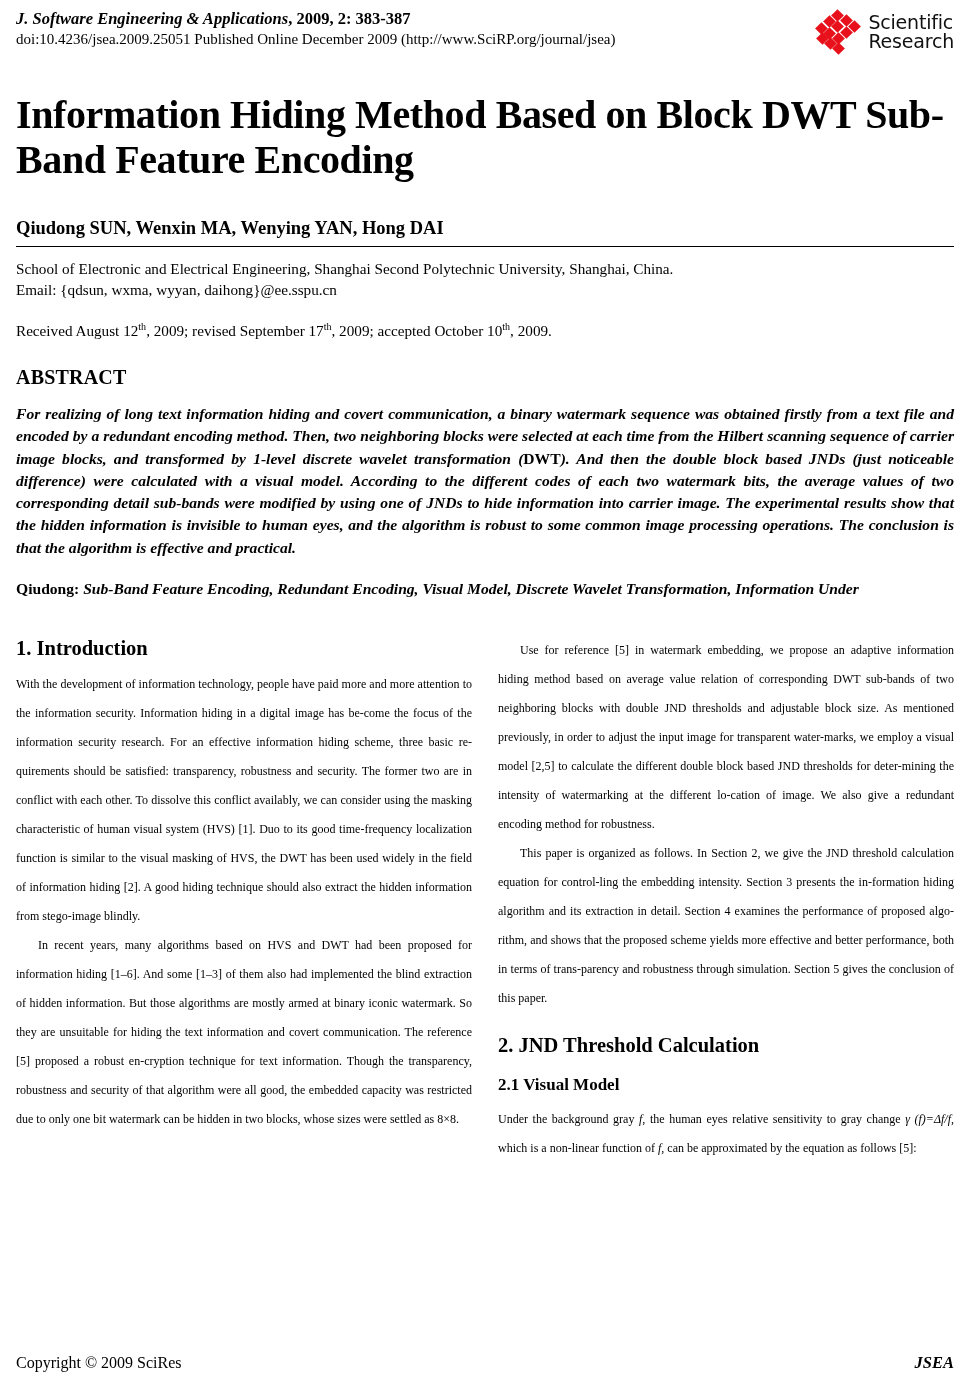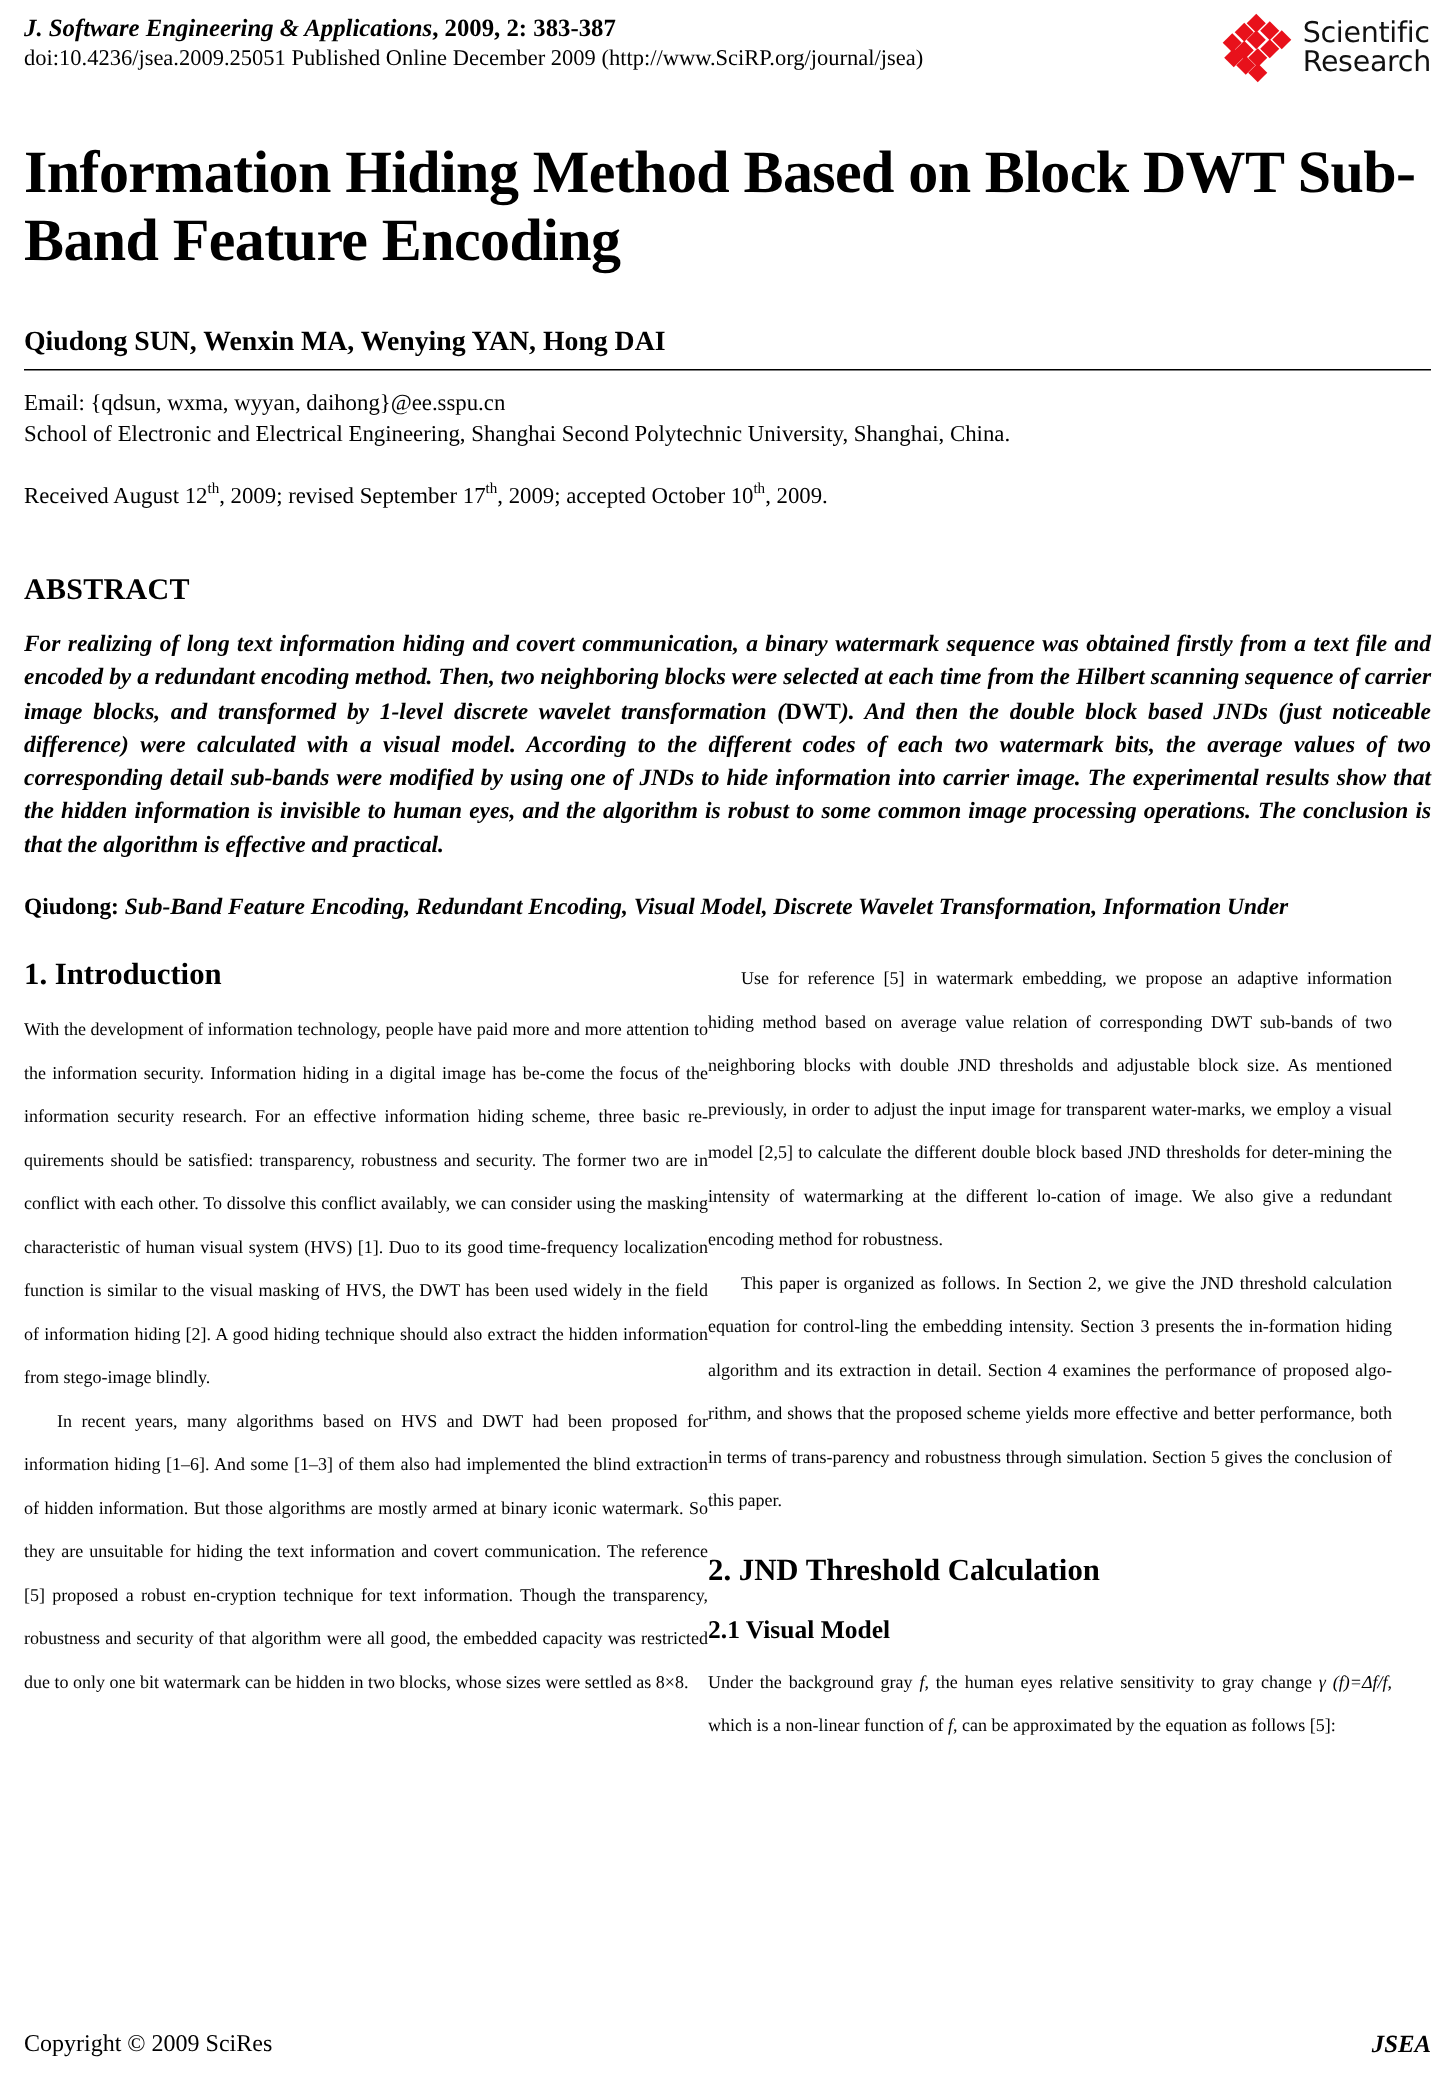--- a/index.html
+++ b/index.html
@@ -122,21 +122,21 @@
     line-height: 21px;
   }
   sup {
     font-size: 0.66em;
     vertical-align: super;
     line-height: 0;
   }
 
   
   .abstract-head {
-    margin-top: 40px;
+    margin-top: 24px;
     font-size: 20px;
     line-height: 24px;
     font-weight: bold;
     letter-spacing: 0.2px;
   }
   .abstract-body {
     margin-top: 14px;
     font-size: 15.6px;
     line-height: 22.3px;
     font-style: italic;
@@ -155,22 +155,23 @@
     font-weight: bold;
     text-align: justify;
     width: 938px;
   }
   .keywords .kw-label {
     font-style: normal;
   }
 
   
   .columns {
-    margin-top: 22px;
-    display: flex;
+    margin-top: 36px;
+    display: flex;
+    gap: 26px;
     width: 938px;
   }
   .col {
     width: 456px;
   }
   h2.sec {
     font-size: 20.5px;
     line-height: 25px;
     font-weight: bold;
     margin: 0 0 9px 0;
@@ -249,22 +250,22 @@
       </div>
     </div>
   </div>
 
   <h1 class="title">Information Hiding Method Based on Block DWT Sub-Band Feature Encoding</h1>
 
   <div class="authors">Qiudong SUN, Wenxin MA, Wenying YAN, Hong DAI</div>
   <hr class="rule">
 
   <div class="affil">
+    <div>School of Electronic and Electrical Engineering, Shanghai Second Polytechnic University, Shanghai, China.</div>
     <div>Email: {qdsun, wxma, wyyan, daihong}@ee.sspu.cn</div>
-    <div>School of Electronic and Electrical Engineering, Shanghai Second Polytechnic University, Shanghai, China.</div>
   </div>
 
   <div class="history"><span>Received August 12</span><sup>th</sup><span>, 2009; revised September 17</span><sup>th</sup><span>, 2009; accepted October 10</span><sup>th</sup><span>, 2009.</span></div>
 
   <div class="abstract-head">ABSTRACT</div>
   <div class="abstract-body"><span>For realizing of long text information hiding and covert communication, a binary watermark sequence was obtained firstly from a text file and encoded by a redundant encoding method. Then, two neighboring blocks were selected at each time from the Hilbert scanning sequence of carrier image blocks, and transformed by 1-level discrete wavelet transformation (</span><span class="up">DWT</span><span>). And then the double block based JNDs (</span><span>just noticeable difference</span><span>) were calculated with a visual model. According to the different codes of each two watermark bits, the average values of two corresponding detail sub-bands were modified by using one of JNDs to hide information into carrier image. The experimental results show that the hidden information is invisible to human eyes, and the algorithm is robust to some common image processing operations. The conclusion is that the algorithm is effective and practical.</span></div>
 
   <div class="keywords"><span class="kw-label">Qiudong</span><span class="kw-label">: </span><span>Sub-Band Feature Encoding, Redundant Encoding, Visual Model, Discrete Wavelet Transformation, Information Under</span></div>
 
   <div class="columns">

